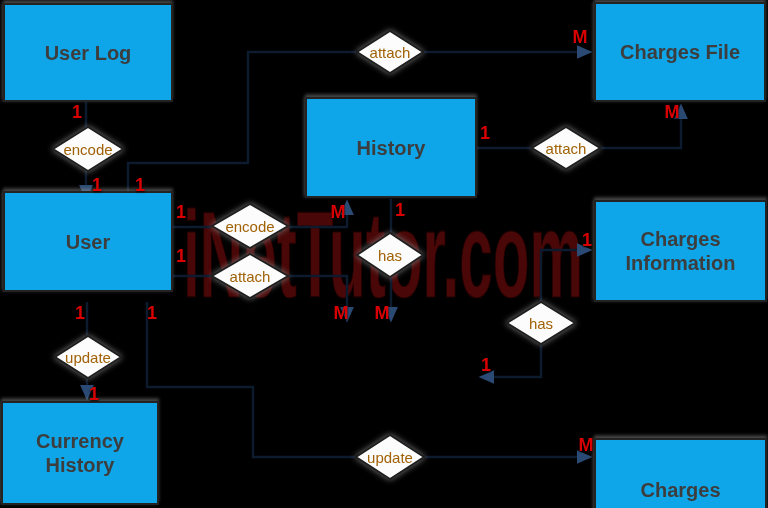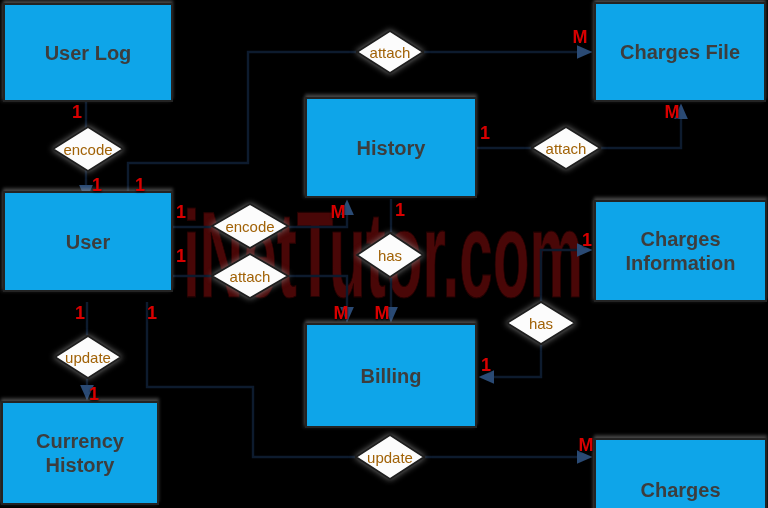--- a/index.html
+++ b/index.html
@@ -69,21 +69,20 @@
     <polyline points="87,379 87,398" marker-end="url(#arr)"></polyline>
     <polyline points="147,302 147,387 253,387 253,457 355,457"></polyline>
     <polyline points="425,457 590,457" marker-end="url(#arr)"></polyline>
   </svg>
 
   <div class="entity" style="left:3px;top:3px;width:170px;height:99px;">User Log</div>
   <div class="entity" style="left:594px;top:2px;width:172px;height:100px;">Charges File</div>
   <div class="entity" style="left:305px;top:97px;width:172px;height:101px;">History</div>
   <div class="entity" style="left:3px;top:191px;width:170px;height:101px;">User</div>
   <div class="entity" style="left:594px;top:200px;width:173px;height:102px;">Charges Information</div>
-  <div class="entity" style="left:305px;top:323px;width:172px;height:105px;">Billing</div>
   <div class="entity" style="left:1px;top:401px;width:158px;height:104px;">Currency History</div>
   <div class="entity" style="left:594px;top:402px;width:173px;height:103px;margin-top:36px;">Charges</div>
 
   <svg class="diamonds-svg" width="768" height="508">
     <g class="diamond-glow">
       <polygon points="88,127 123,149 88,171 53,149"></polygon>
       <polygon points="390,31 423,52 390,73 357,52"></polygon>
       <polygon points="566,127 600,148 566,169 532,148"></polygon>
       <polygon points="250,204 288,226 250,248 212,226"></polygon>
       <polygon points="250,254 288,276 250,298 212,276"></polygon>

